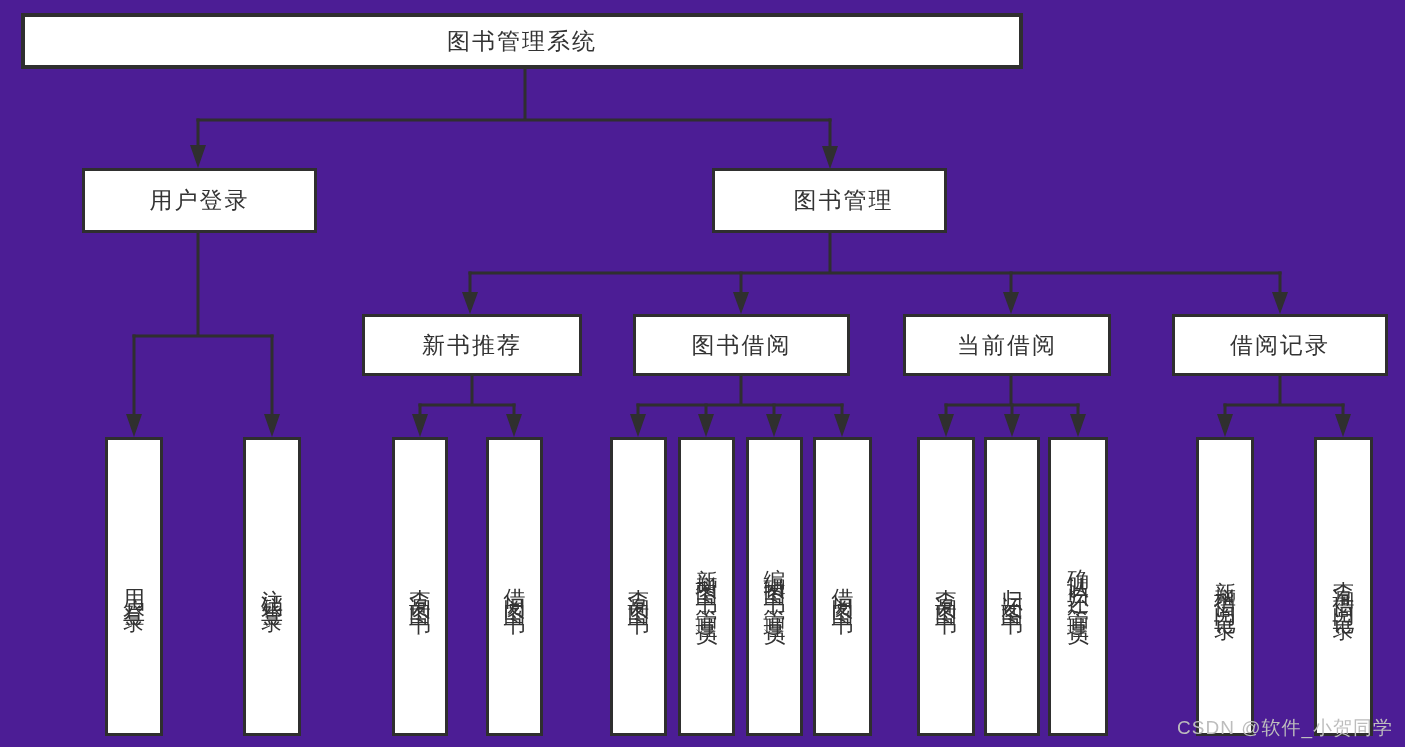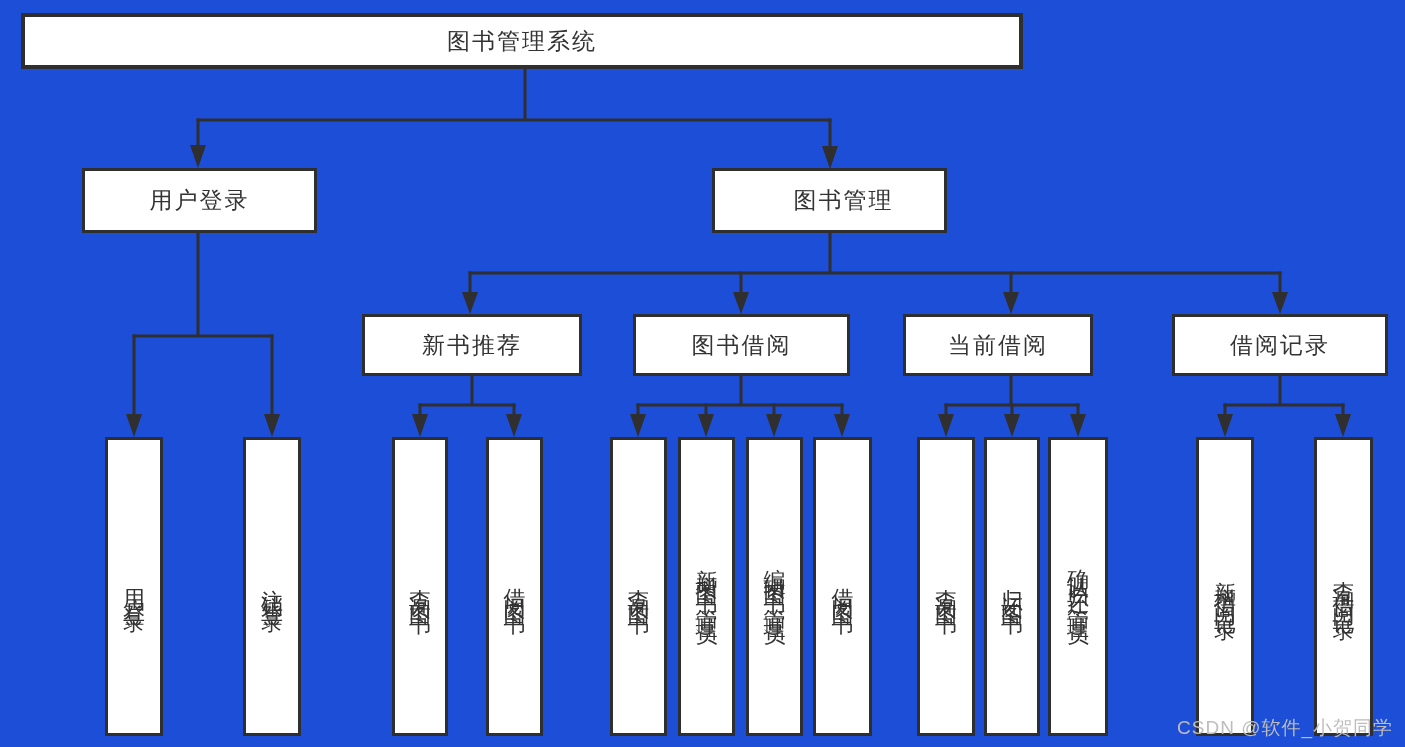--- a/index.html
+++ b/index.html
@@ -5,21 +5,21 @@
   html, body {
     margin: 0;
     padding: 0;
     background: #ffffff;
     font-family: "Liberation Sans", sans-serif;
   }
   #canvas {
     position: relative;
     width: 1405px;
     height: 747px;
-    background: #1d4ed8;
+    background: #4c1d95;
     overflow: hidden;
   }
   #connectors {
     position: absolute;
     left: 0;
     top: 0;
   }
   .node {
     position: absolute;
     box-sizing: border-box;
@@ -141,21 +141,21 @@
     </g>
   </svg>
 
   <div class="node root" style="left:21px; top:13px; width:1002px; height:56px;">图书管理系统</div>
 
   <div class="node" style="left:82px; top:168px; width:235px; height:65px;">用户登录</div>
   <div class="node" style="left:712px; top:168px; width:235px; height:65px;padding-left:28px;">图书管理</div>
 
   <div class="node" style="left:362px; top:314px; width:220px; height:62px;">新书推荐</div>
   <div class="node" style="left:633px; top:314px; width:217px; height:62px;">图书借阅</div>
-  <div class="node" style="left:903px; top:314px; width:190px; height:62px;">当前借阅</div>
+  <div class="node" style="left:903px; top:314px; width:208px; height:62px;">当前借阅</div>
   <div class="node" style="left:1172px; top:314px; width:216px; height:62px;">借阅记录</div>
 
   <div class="leaf" style="left:105px; width:58px;">
     <span class="vtext">用户登录</span>
   </div>
   <div class="leaf" style="left:243px; width:58px;">
     <span class="vtext">注销登录</span>
   </div>
 
   <div class="leaf" style="left:392px; width:56px;">

